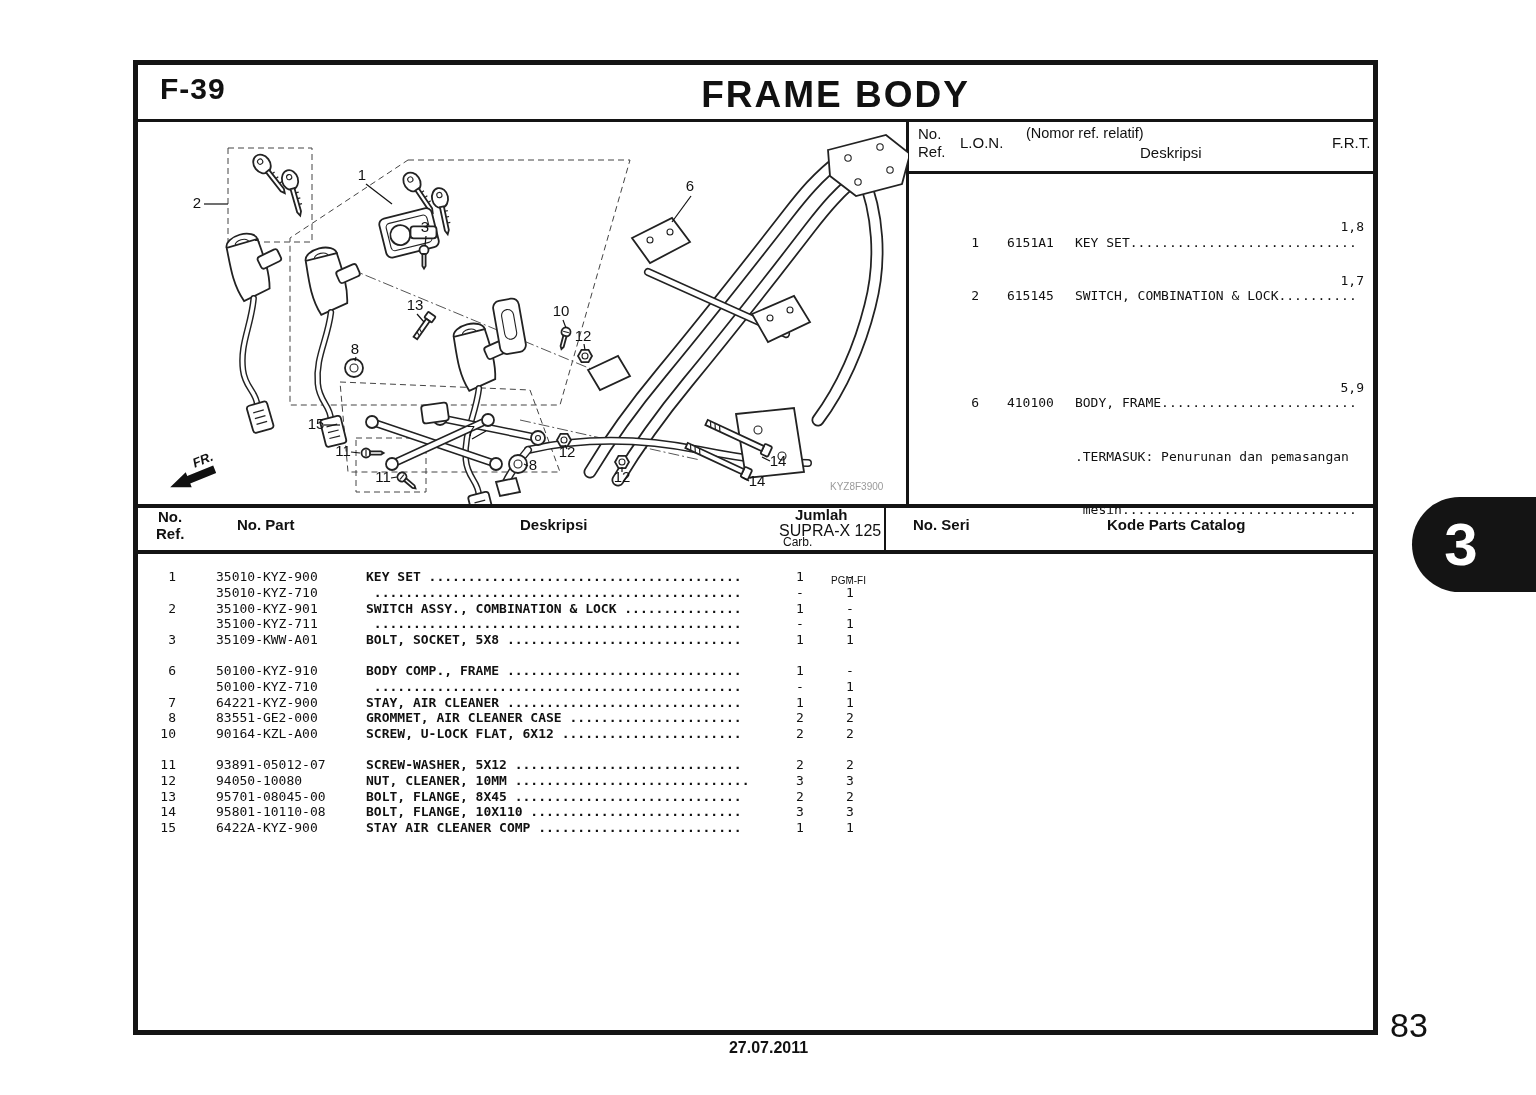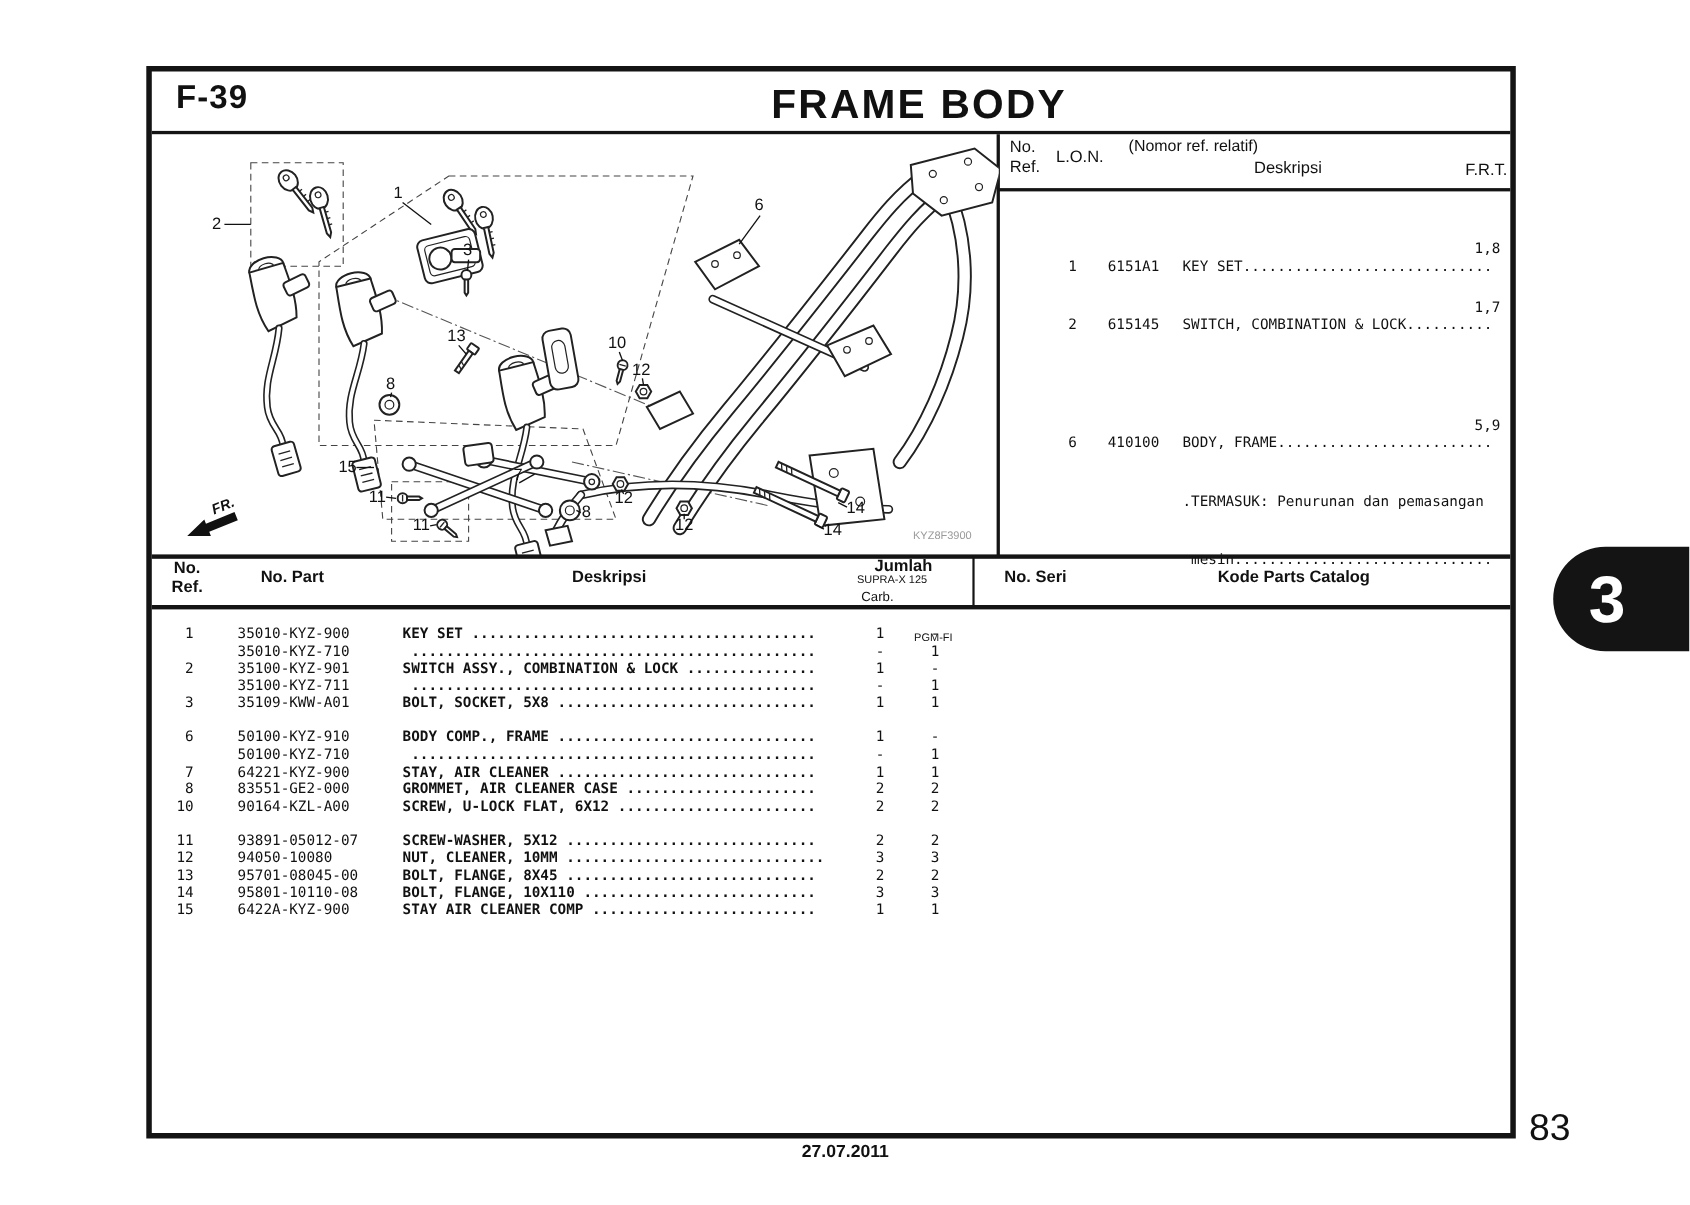--- a/index.html
+++ b/index.html
@@ -16,21 +16,21 @@
   .rt-h{font-size:15px;}
   .rt-rows{left:908px;top:181px;width:470px;}
   .trow{position:relative;height:15.5px;line-height:15.5px;font-size:13px;}
   .r-no{display:inline-block;width:24px;text-align:right;}
   .r-lon{display:inline-block;margin-left:28px;width:56px;}
   .r-desc{display:inline-block;margin-left:12px;}
   .r-frt{position:absolute;right:14px;top:0;}
   .r-note{display:inline-block;margin-left:120px;}
   
   .band-lbl{font-size:15px;font-weight:bold;}
-  .band-sub{font-size:10px;}
+  .band-sub{font-size:16px;}
   .pt-rows{left:140px;top:569px;width:1100px;}
   .pgroup{margin-bottom:15px;}
   .prow{height:15.8px;line-height:15.8px;font-size:13px;display:flex;}
   .c-ref{display:inline-block;width:36px;text-align:right;}
   .c-part{display:inline-block;margin-left:40px;width:150px;}
   .c-desc{display:inline-block;width:414px;font-weight:bold;}
   .c-q1{display:inline-block;width:40px;text-align:center;}
   .c-q2{display:inline-block;margin-left:10px;width:40px;text-align:center;}
   
   .tab3{left:1412px;top:497px;width:124px;height:95px;background:#141414;border-radius:48px 0 0 48px;
@@ -66,21 +66,21 @@
   <div class="abs title-hd">FRAME BODY</div>
   <div class="abs hline" style="left:138px;top:119px;width:1235px;height:3px;"></div>
 
   <div class="abs vline" style="left:906px;top:122px;width:3px;height:384px;"></div>
 
   <div class="abs rt-h" style="left:918px;top:125px;">No.</div>
   <div class="abs rt-h" style="left:918px;top:143px;">Ref.</div>
   <div class="abs rt-h" style="left:960px;top:134px;">L.O.N.</div>
   <div class="abs rt-h" style="left:1026px;top:125px;font-size:14.5px;">(Nomor ref. relatif)</div>
   <div class="abs rt-h" style="left:1140px;top:144px;">Deskripsi</div>
-  <div class="abs rt-h" style="left:1332px;top:146px;">F.R.T.</div>
+  <div class="abs rt-h" style="left:1332px;top:134px;">F.R.T.</div>
   <div class="abs hline" style="left:908px;top:171px;width:465px;height:3px;"></div>
 
   <div class="abs rt-rows mono">
     <div class="trow">
       <span class="r-no mono">1</span><span class="r-lon mono">6151A1</span><span class="r-desc mono">KEY SET.............................</span>
       <span class="r-frt mono">1,8</span>
     </div>
     <div class="trow">
       <span class="r-no mono">2</span><span class="r-lon mono">615145</span><span class="r-desc mono">SWITCH, COMBINATION &amp; LOCK..........</span>
       <span class="r-frt mono">1,7</span>

